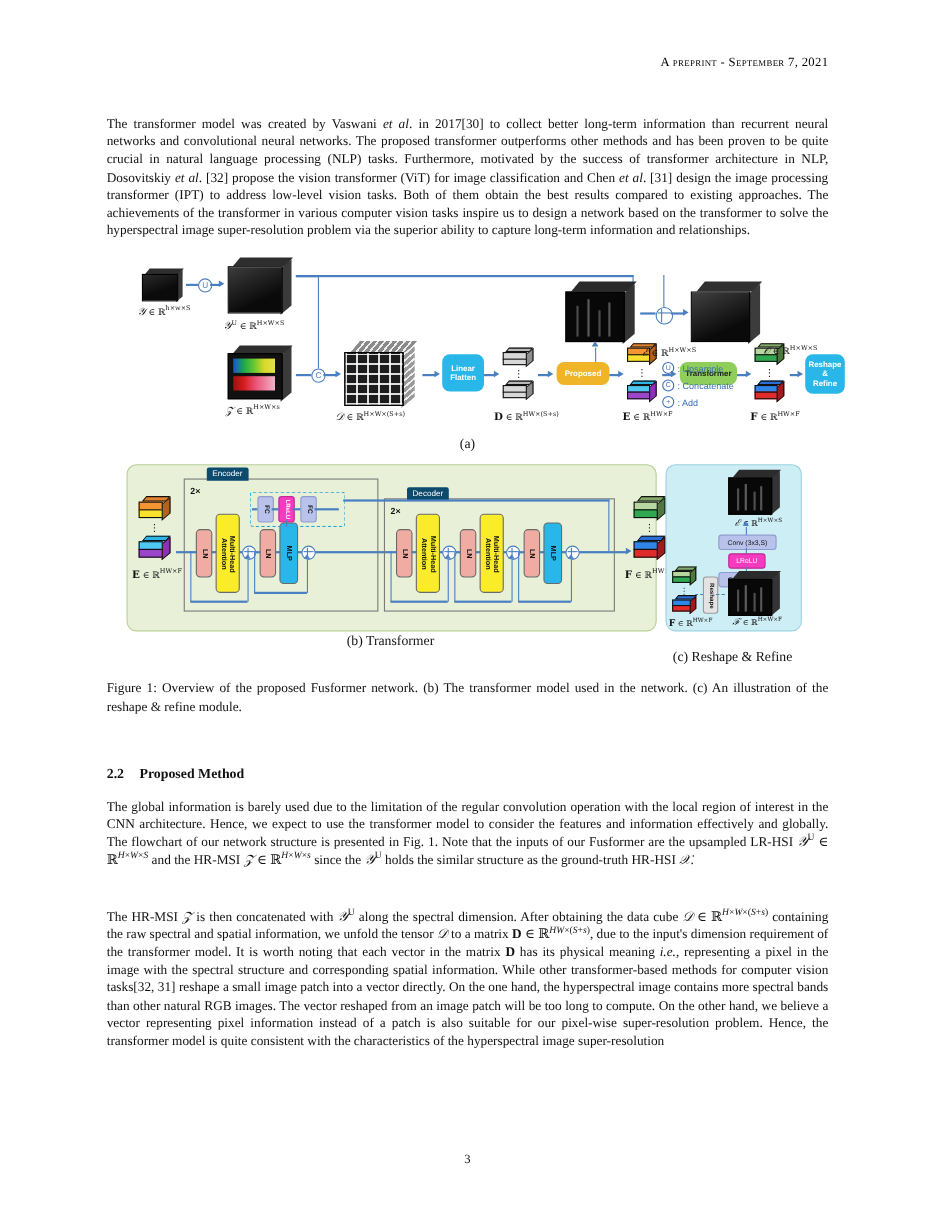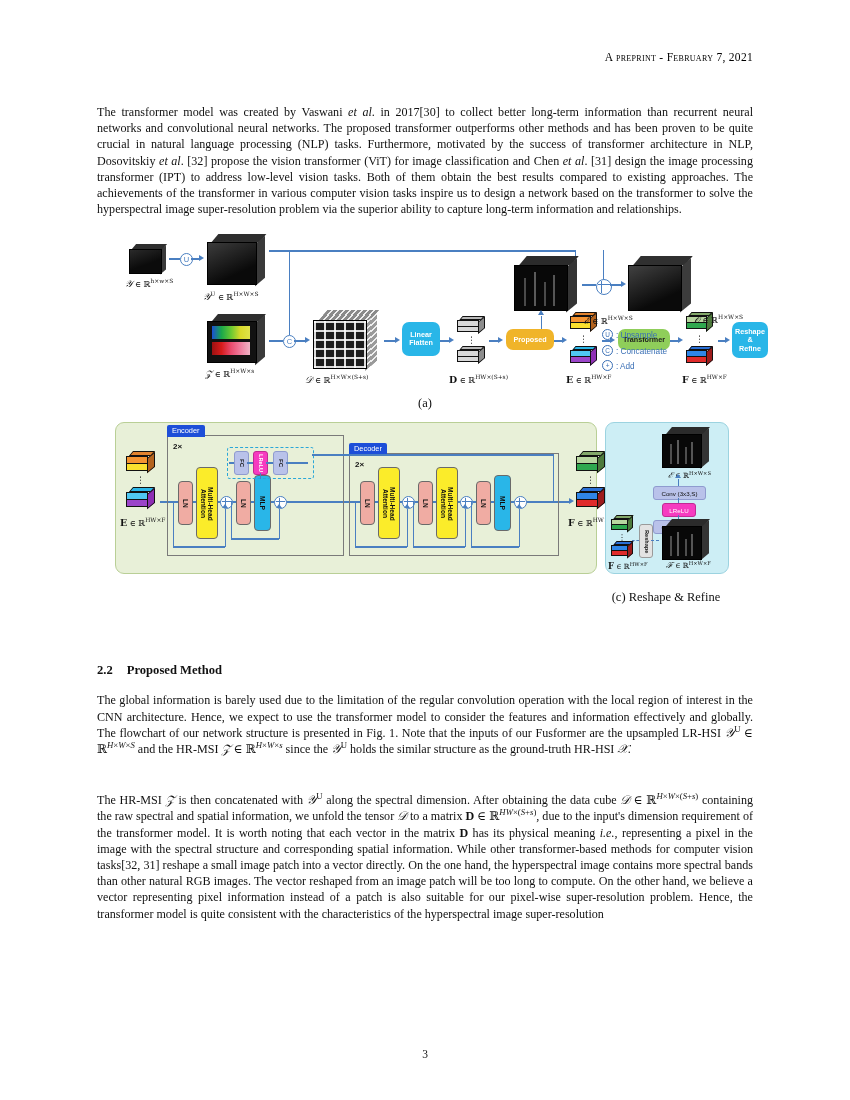--- a/index.html
+++ b/index.html
@@ -82,23 +82,23 @@
     background:#e8f0d8;border:1px solid #b9cf96;border-radius:9px;
   }
   .panelC{
     position:absolute;left:508px;top:0;width:122px;height:150px;
     background:#cdeef5;border:1px solid #9cd3e0;border-radius:9px;
   }
   .subbox{
     position:absolute;border:1.2px solid #7a7a7a;background:transparent;
   }
   .tabhdr{
-    position:absolute;background:#1d4ed8;color:#fff;
+    position:absolute;background:#0c4a6e;color:#fff;
     font-family:"Liberation Sans",sans-serif;font-size:7.4px;
-    padding:1px 5px 1.5px 5px;border-radius:2px 2px 0 0;
+    padding:1px 5px 1.5px 5px;border-radius:2px 2px 0 0;margin-left:21px;
   }
   .vbox{
     position:absolute;border-radius:4px;border:1px solid #6a6a6a;
     display:flex;align-items:center;justify-content:center;
   }
   .vtxt{
     writing-mode:vertical-rl;
     font-family:"Liberation Sans",sans-serif;
     font-size:6.6px;font-weight:600;line-height:7.4px;text-align:center;
     color:#111;
@@ -138,21 +138,21 @@
     position:absolute;left:0;right:0;bottom:40px;text-align:center;font-size:11.5px;
   }
 </style>
 </head>
 <body>
 
 <div class="page">
 
   <div class="content">
 
-    <div class="running-head">A preprint - February 7, 2021</div>
+    <div class="running-head">A preprint - September 7, 2021</div>
 
     <div style="height:27px"></div>
 
 
     <div style="height:14px"></div>
 
     <p class="body">The transformer model was created by Vaswani <span class="it">et al</span>. in 2017[30] to collect better long-term information than recurrent neural networks and convolutional neural networks. The proposed transformer outperforms other methods and has been proven to be quite crucial in natural language processing (NLP) tasks. Furthermore, motivated by the success of transformer architecture in NLP, Dosovitskiy <span class="it">et al</span>. [32] propose the vision transformer (ViT) for image classification and Chen <span class="it">et al</span>. [31] design the image processing transformer (IPT) to address low-level vision tasks. Both of them obtain the best results compared to existing approaches. The achievements of the transformer in various computer vision tasks inspire us to design a network based on the transformer to solve the hyperspectral image super-resolution problem via the superior ability to capture long-term information and relationships.</p>
 
     <div style="height:17px"></div>
 
@@ -553,25 +553,27 @@
           <div style="position:absolute;left:4px;top:0;width:17px;height:4px;background:#2a6fd6;transform:skewX(-40deg);border:1px solid #111;box-sizing:border-box;"></div>
           <div style="position:absolute;left:16px;top:3px;width:6px;height:12px;background:#9e1c1c;transform:skewY(-40deg);border:1px solid #111;box-sizing:border-box;"></div>
           <div style="position:absolute;left:0;top:4px;width:17px;height:6px;background:#2f86e8;border:1px solid #111;box-sizing:border-box;"></div>
           <div style="position:absolute;left:0;top:9px;width:17px;height:6px;background:#e02b2b;border:1px solid #111;box-sizing:border-box;"></div>
         </div>
         <div class="lbl" style="position:absolute;left:2px;top:138px;font-size:7.2px;">
           <span class="bb" style="font-size:8.4px;">F</span> ∈ ℝ<sup>HW×F</sup>
         </div>
       </div>
 
+      <div class="cap-ab" style="position:absolute;left:18px;width:480px;top:153px;">(b) Transformer</div>
       <div class="cap-ab" style="position:absolute;left:476px;width:186px;top:168px;">(c) Reshape &amp; Refine</div>
     </div>
 
     <div style="height:20px"></div>
 
+    <p class="figcap">Figure 1: Overview of the proposed Fusformer network. (b) The transformer model used in the network. (c) An illustration of the reshape &amp; refine module.</p>
 
     <div style="height:46px"></div>
 
     <div class="sec-wrap">
       <span class="sec-num">2.2</span>
       <span class="sec-title">Proposed Method</span>
     </div>
 
     <div style="height:14px"></div>
 

